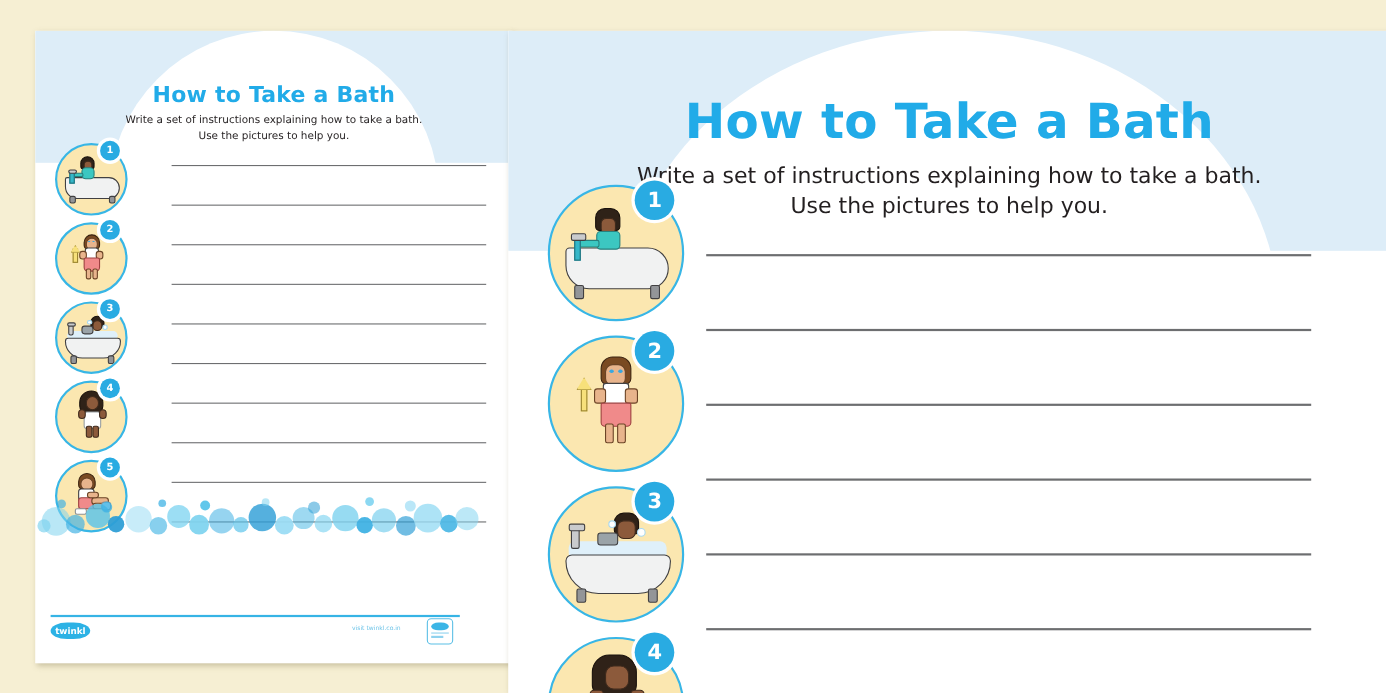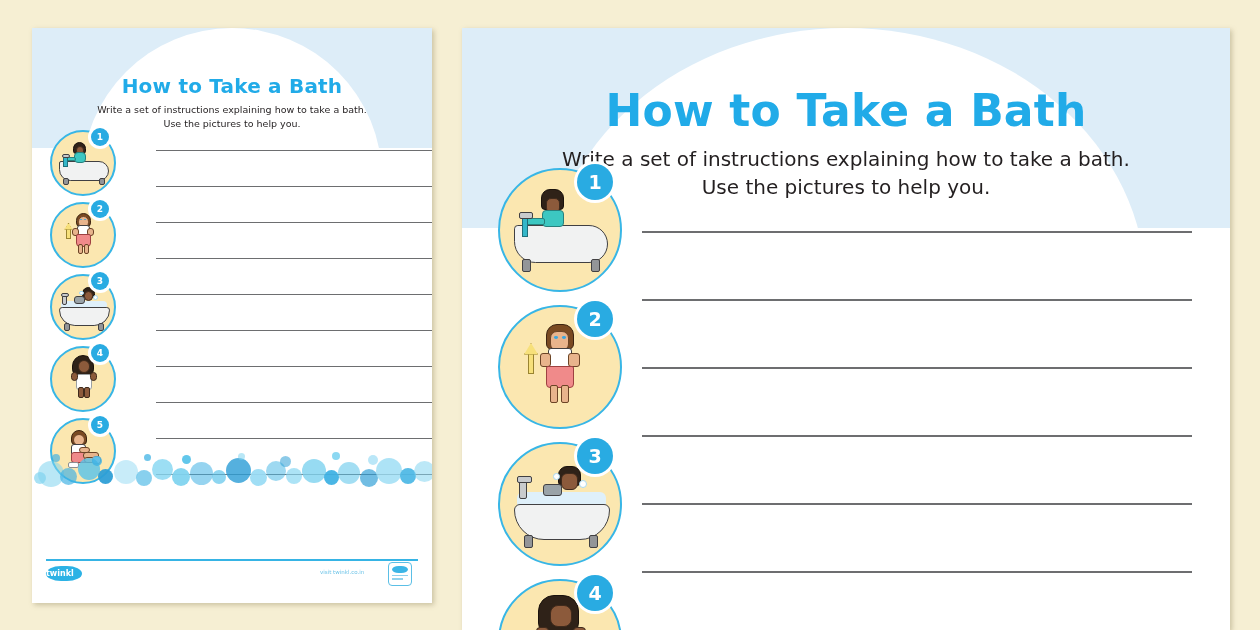--- a/index.html
+++ b/index.html
@@ -5,21 +5,21 @@
   html,body{margin:0;padding:0;}
   body{
     width:1260px;height:630px;overflow:hidden;
     background:#f6efd3;
     font-family:"DejaVu Sans", sans-serif;
   }
   .stage{position:relative;width:1260px;height:630px;}
 
   
   .sheet{position:absolute;background:#ffffff;overflow:hidden;
-         box-shadow:2px 2px 5px rgba(120,110,70,.35);}
+         box-shadow:2px 2px 5px rgba(120,110,70,.35);padding-left:34px;}
   .bluecorner{position:absolute;left:0;top:0;width:100%;background:#ddedf8;}
   .archmask{position:absolute;left:50%;transform:translateX(-50%);
             background:#ffffff;border-radius:50% 50% 0 0 / 100% 100% 0 0;}
 
   
   .title{position:absolute;left:0;width:100%;text-align:center;
          color:#21abe8;font-weight:bold;letter-spacing:.2px;}
   .subtitle{position:absolute;left:0;width:100%;text-align:center;
             color:#231f20;line-height:1.35;}
 
@@ -38,21 +38,21 @@
   .bubble{position:absolute;border-radius:50%;}
 
   
   .wordbank{position:absolute;background:#fff;border:1.5px solid #63c5e8;
             border-radius:14px;}
   .word{position:absolute;color:#231f20;font-weight:bold;white-space:nowrap;}
 
   
   .frule{position:absolute;background:#36b4e5;}
   .twinkl{position:absolute;background:#2cb2e5;color:#fff;
-          font-weight:bold;border-radius:50%/60%;}
+          font-weight:bold;text-align:center;border-radius:50%/60%;}
   .visit{position:absolute;color:#6ec4e8;white-space:nowrap;}
   .badgebox{position:absolute;border:1.3px solid #5bbfe6;border-radius:4px;
             background:#fff;}
   .badgecloud{position:absolute;background:#3bb5e6;border-radius:50%/60%;}
   .badgeline{position:absolute;background:#8fd2ee;}
 
   
   .ill{position:absolute;}
   .tub{position:absolute;background:#f1f2f2;border:1.6px solid #414042;}
   .tubfoot{position:absolute;background:#939598;border:1.3px solid #414042;}

